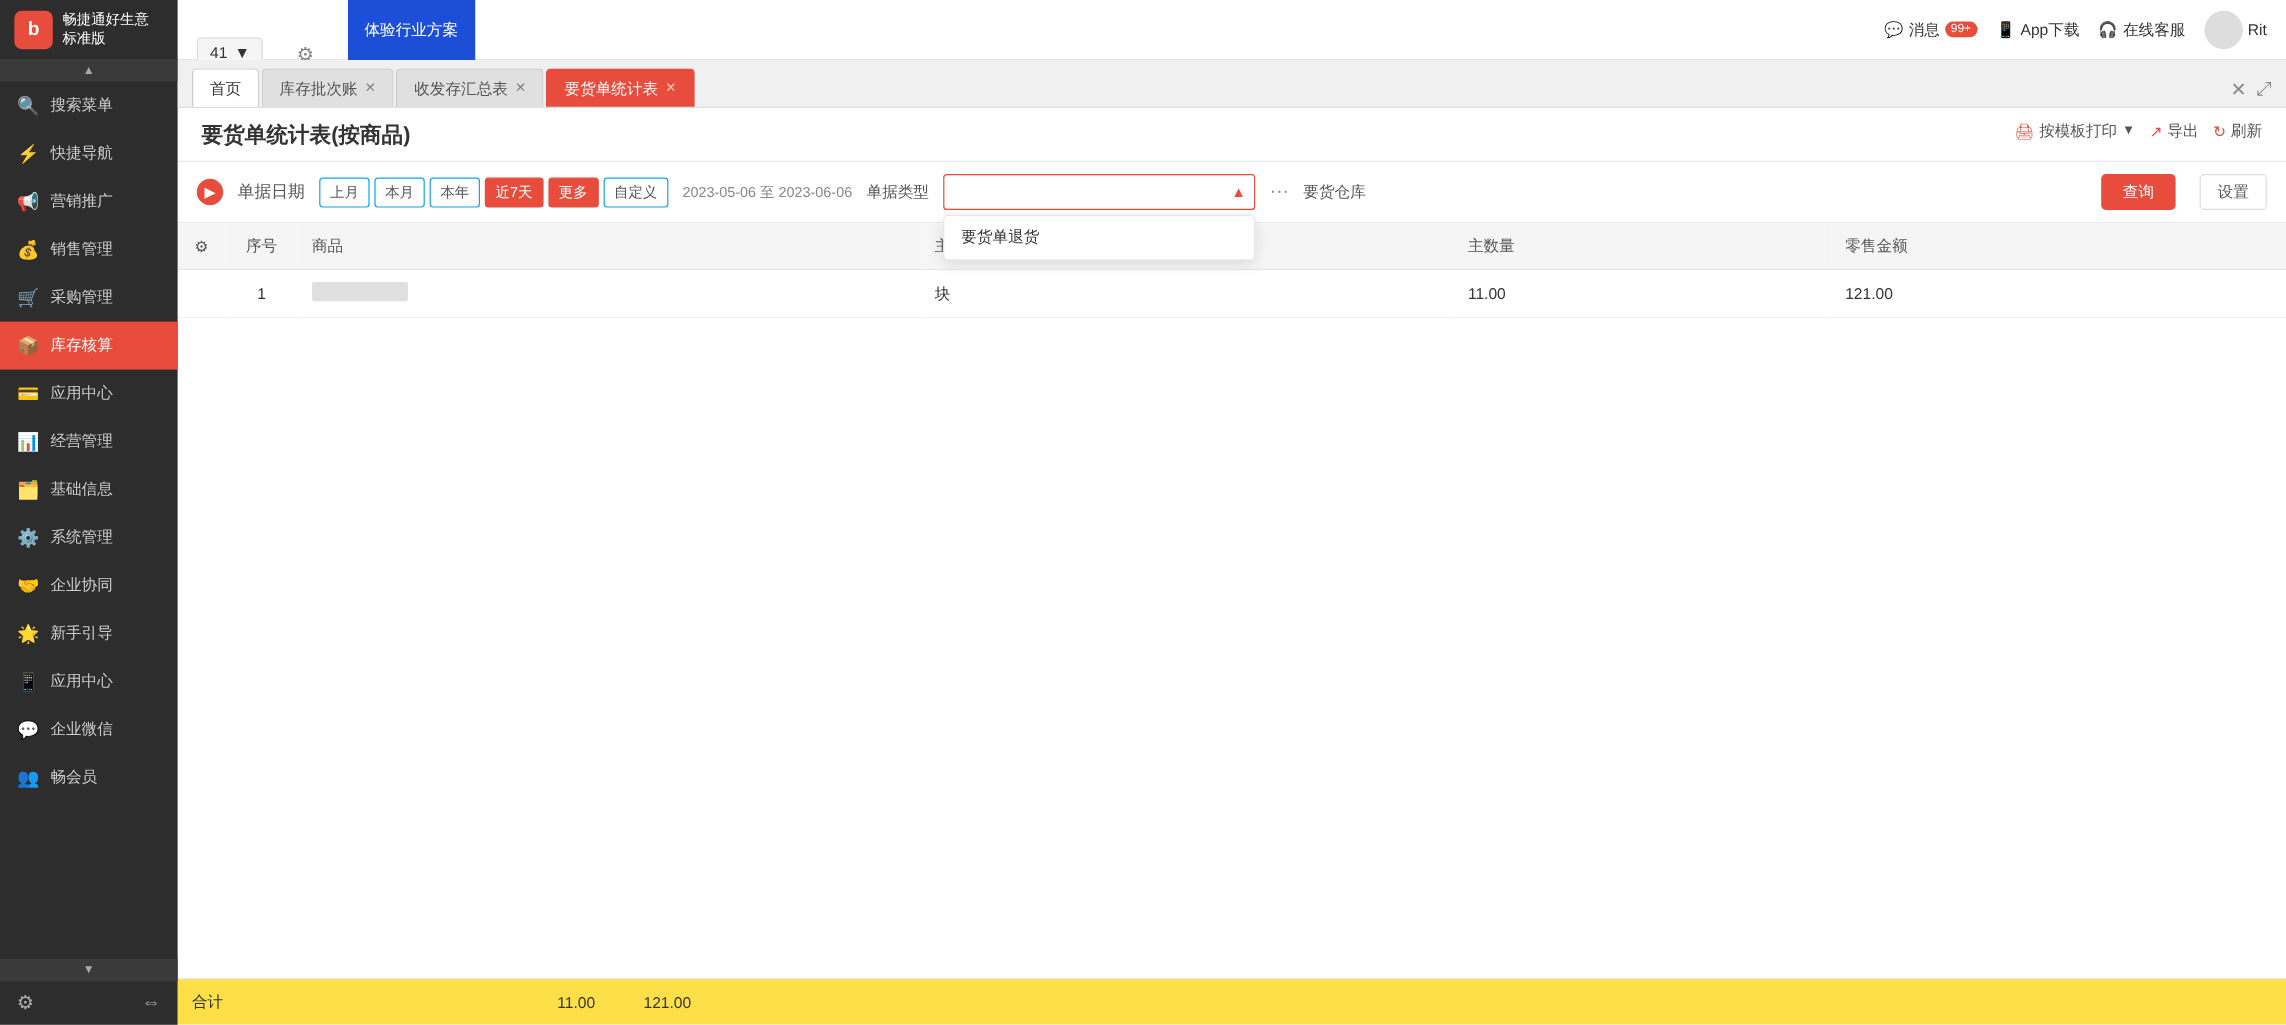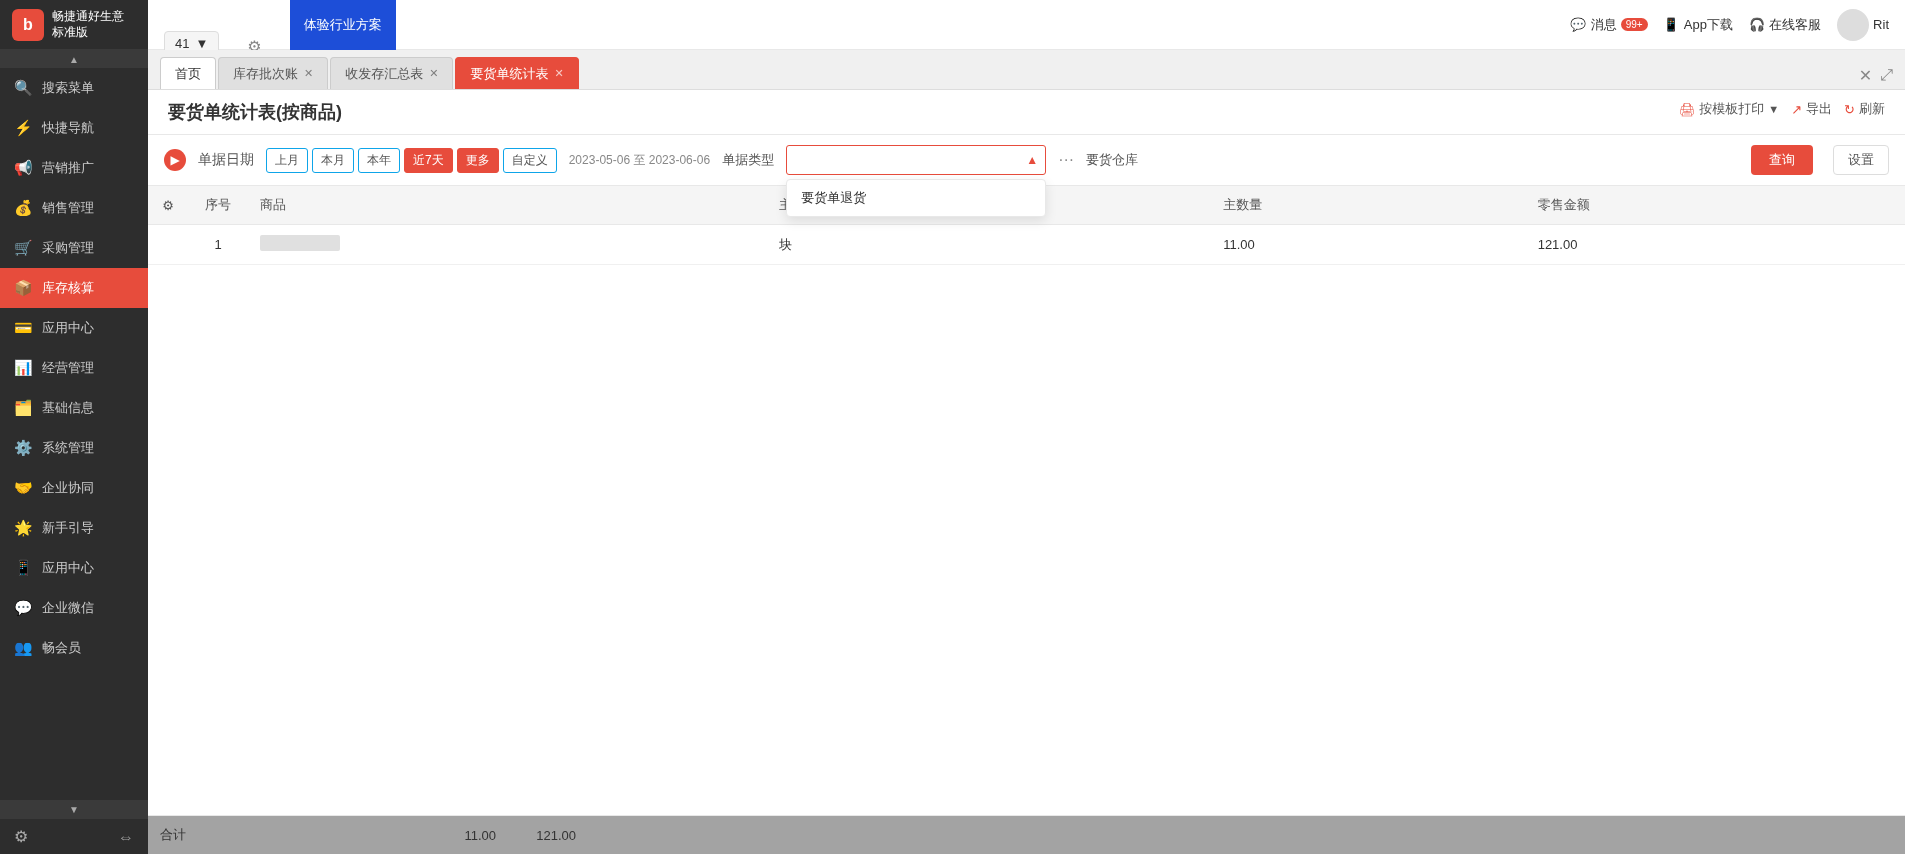--- a/index.html
+++ b/index.html
@@ -408,21 +408,21 @@
     .product-placeholder {
       width: 80px;
       height: 16px;
       background: #e0e0e0;
       border-radius: 2px;
       display: inline-block;
     }
 
     
     .table-footer {
-      background: #a3a3a3;
+      background: #fde047;
       border-top: 1px solid #e8e8e8;
       display: flex;
       align-items: center;
       padding: 10px 12px;
       font-size: 13px;
       color: #333;
     }
     .footer-label { margin-right: 250px; }
     .footer-val { min-width: 80px; text-align: right; padding-right: 20px; }
   </style>

